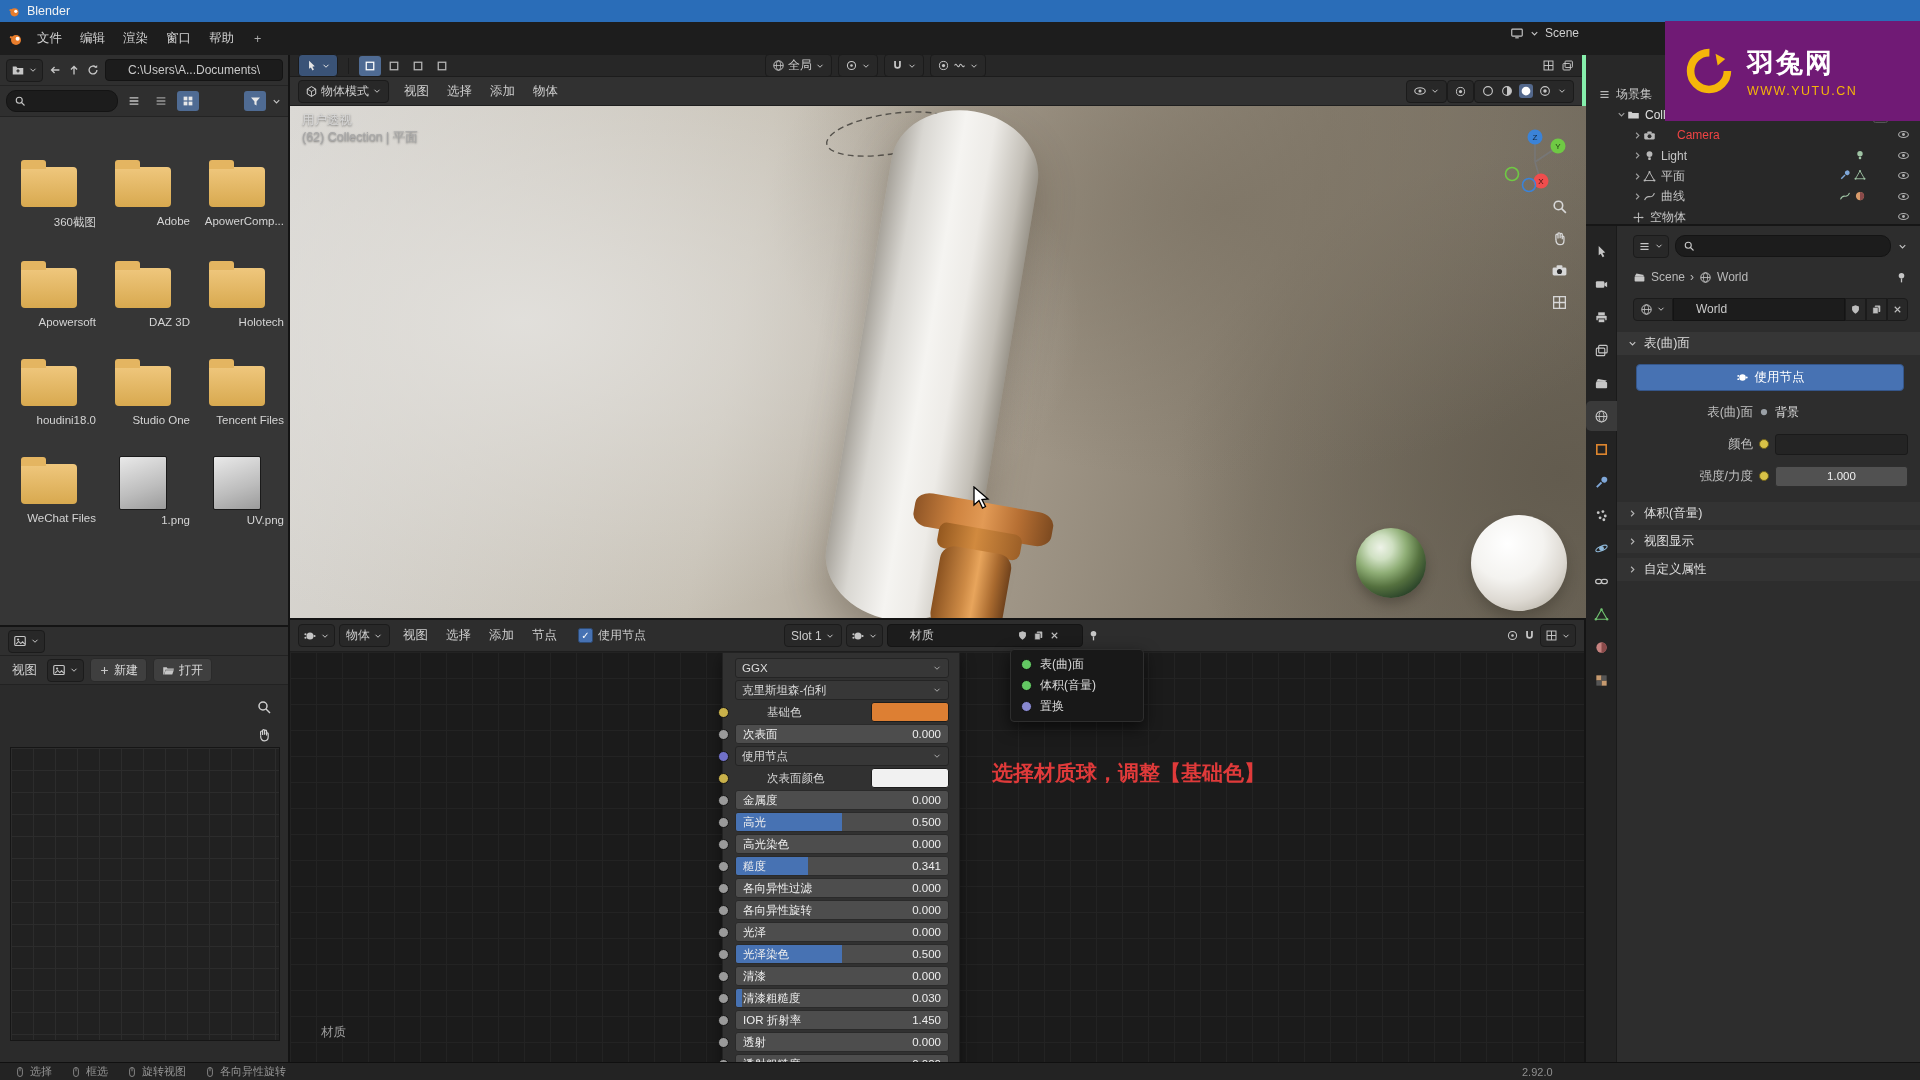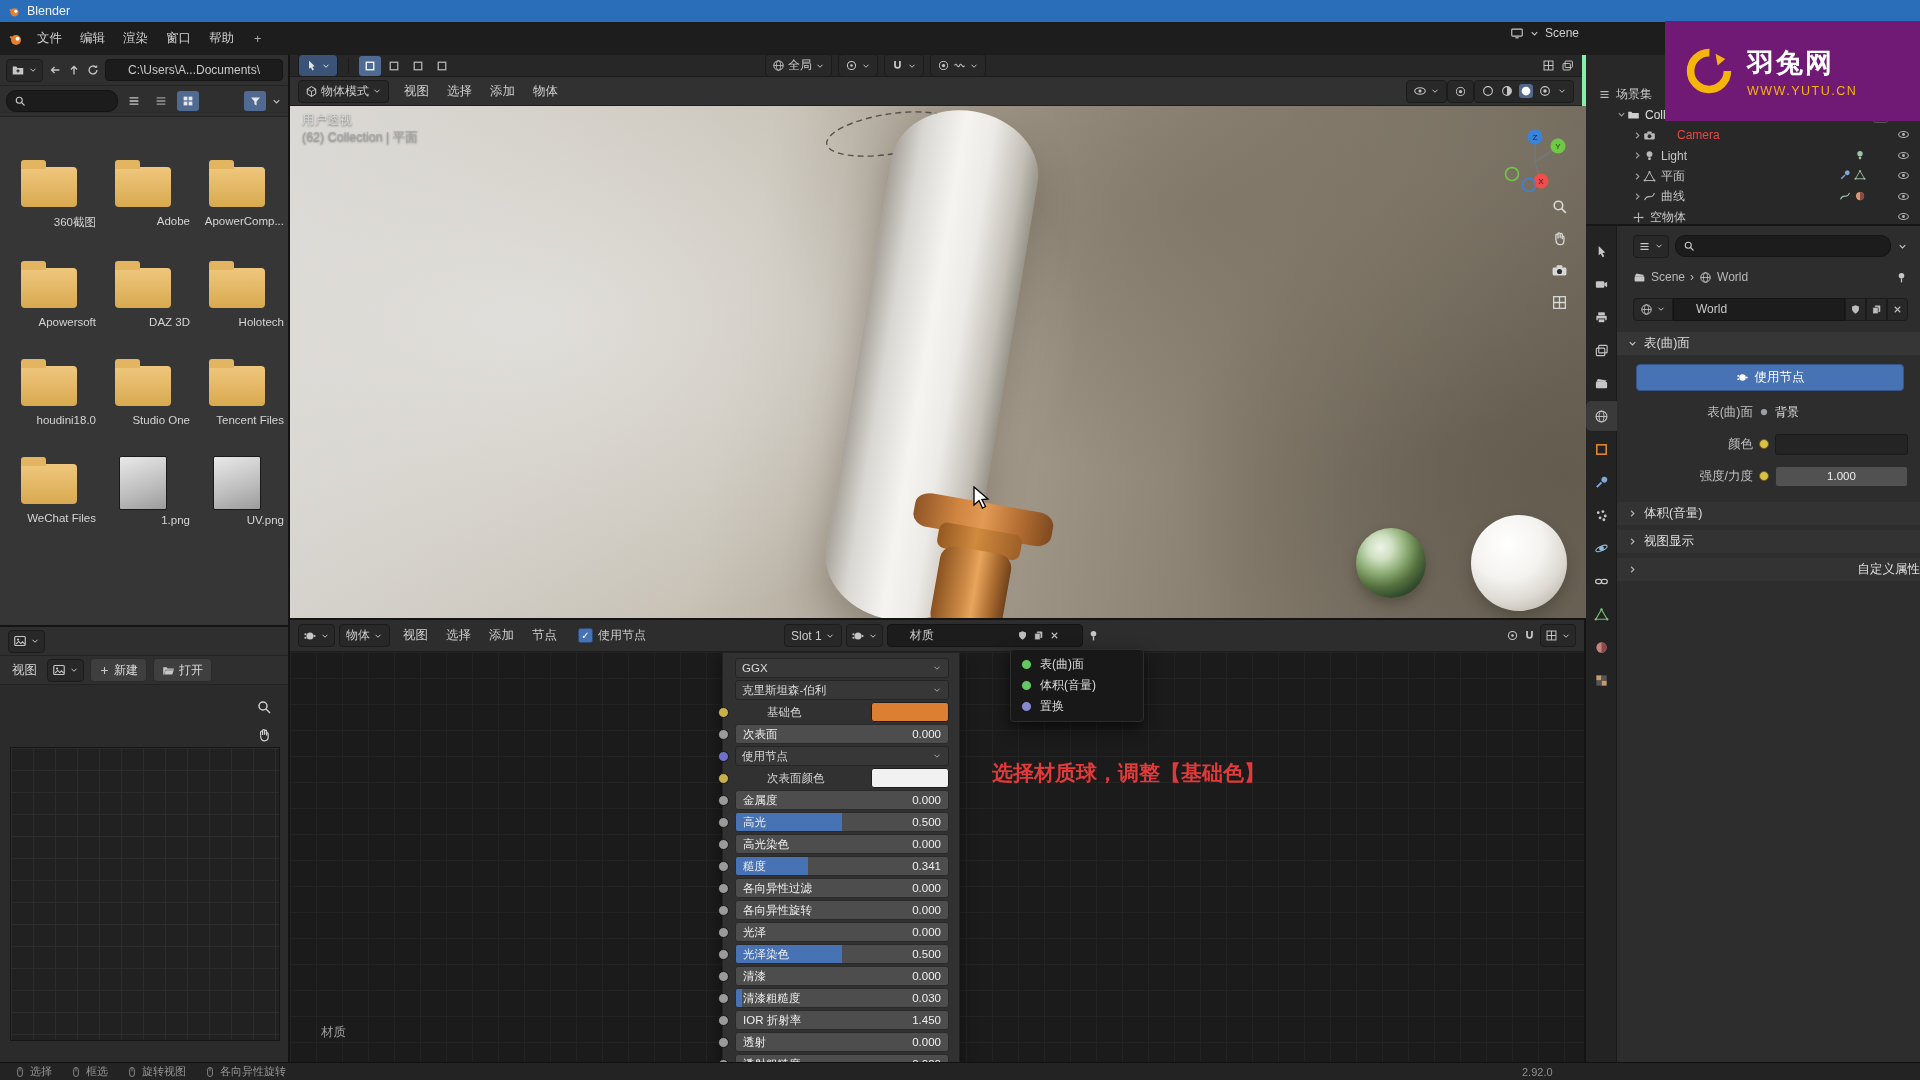--- a/index.html
+++ b/index.html
@@ -1279,21 +1279,21 @@
           <span>体积(音量)</span>
         </div>
         <div class="sect" style="top: 304px; background: rgb(51, 51, 51);">
           <span class="ic">
             <svg width="11" height="11" viewBox="0 0 16 16">
               <path d="M6 4l4 4-4 4" stroke="#b5b5b5" fill="none" stroke-width="1.6"></path>
             </svg>
           </span>
           <span>视图显示</span>
         </div>
-        <div class="sect" style="top: 332px; background: rgb(51, 51, 51); justify-content: space-between;">
+        <div class="sect" style="top: 332px; background: rgb(51, 51, 51);">
           <span class="ic">
             <svg width="11" height="11" viewBox="0 0 16 16">
               <path d="M6 4l4 4-4 4" stroke="#b5b5b5" fill="none" stroke-width="1.6"></path>
             </svg>
           </span>
           <span>自定义属性</span>
         </div>
       </div>
   </div>
 

